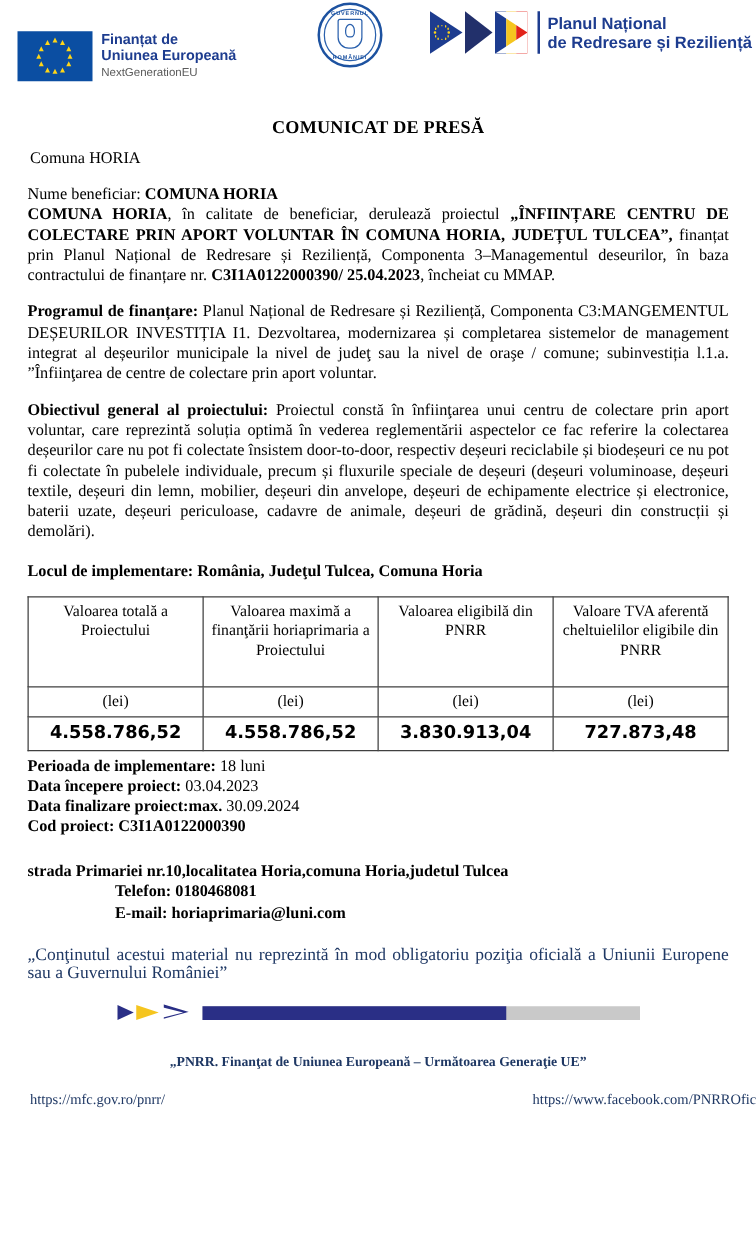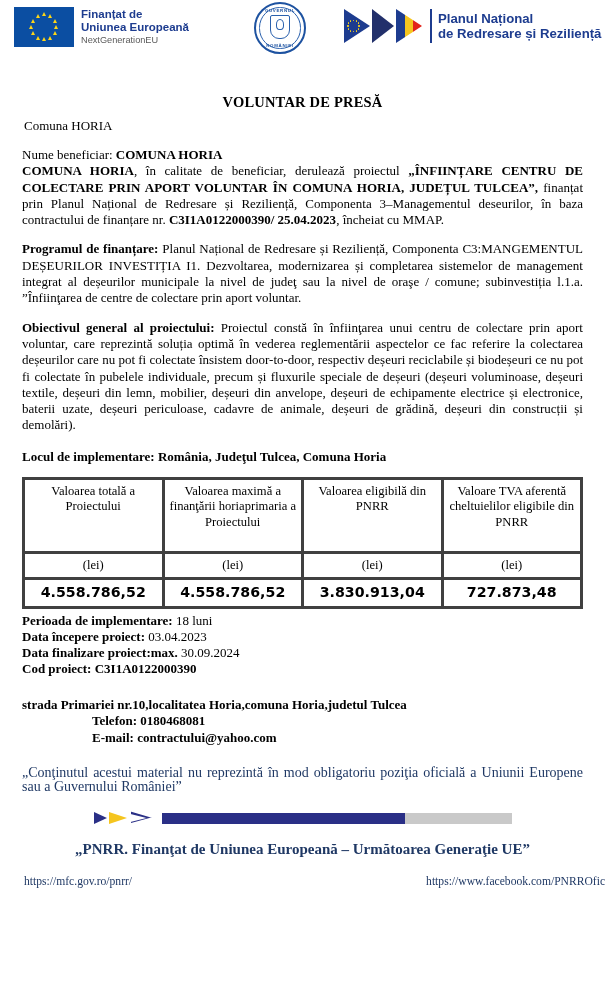--- a/index.html
+++ b/index.html
@@ -25,21 +25,21 @@
 
   
   .logo-strip {
     position: relative;
     height: 62px;
     padding: 6px 0 0 0;
   }
   .logo-eu {
     position: absolute;
     left: 14px;
-    top: 7px;
+    top: 25px;
     display: flex;
     align-items: flex-start;
     gap: 7px;
   }
   .eu-flag {
     width: 60px;
     height: 40px;
     background: #0b4ea2;
     position: relative;
     flex: none;
@@ -264,21 +264,21 @@
   }
 
   
   table.vals {
     width: 561px;
     margin: 12px auto 0 auto;
     border-collapse: collapse;
     table-layout: fixed;
   }
   table.vals td {
-    border: 3px solid #404040;
+    border: 1px solid #404040;
     text-align: center;
     vertical-align: top;
     font-size: 12.6px;
     line-height: 15.4px;
     padding: 4px 3px 3px 3px;
   }
   table.vals tr.head td { height: 64px; }
   table.vals tr.unit td {
     vertical-align: middle;
     height: 19px;
@@ -365,23 +365,23 @@
     width: 0; height: 0;
     border-top: 6.5px solid transparent;
     border-bottom: 6.5px solid transparent;
     border-left: 22px solid #2a2f86;
     clip-path: polygon(0 0, 22px 6.5px, 0 13px, 0 10.5px, 16px 6.5px, 0 2.5px);
   }
 
   .pnrr-slogan {
     text-align: center;
     font-weight: bold;
-    font-size: 15px;
+    font-size: 11px;
     color: #1f3864;
-    margin-top: 16px;
+    margin-top: 27px;
   }
 
   .links {
     margin-top: 17px;
     display: flex;
     font-size: 11.6px;
     color: #1f3864;
   }
   .link-left  { margin-left: 2px; }
   .link-right { margin-left: 294px; }
@@ -453,21 +453,21 @@
       <div class="pnrr-bar"></div>
       <div>
         <div class="pnrr-text-l1">Planul Național</div>
         <div class="pnrr-text-l2">de Redresare și Reziliență</div>
       </div>
     </div>
   </div>
 
   <div class="doc">
 
-    <div class="h-comunicat">VOLUNTAR DE PRESĂ</div>
+    <div class="h-comunicat">COMUNICAT DE PRESĂ</div>
     <div class="comuna-line">Comuna HORIA</div>
 
 
 
     <div class="para nojust">
       <span>Nume beneficiar:</span>
       <b>COMUNA HORIA</b>
     </div>
 
     <div class="para tight"><b>COMUNA HORIA</b><span>, în calitate de beneficiar, derulează proiectul </span><b>„ÎNFIINȚARE CENTRU DE COLECTARE PRIN APORT VOLUNTAR ÎN COMUNA HORIA, JUDEȚUL TULCEA”,</b><span> finanțat prin Planul Național de Redresare și Reziliență, Componenta 3–Managementul deseurilor, în baza contractului de finanțare nr. </span><b>C3I1A0122000390/ 25.04.2023</b><span>, încheiat cu MMAP.</span></div>
@@ -507,21 +507,21 @@
     <div class="facts">
       <div><b>Perioada de implementare:</b><span> 18 luni</span></div>
       <div><b>Data începere proiect:</b><span> 03.04.2023</span></div>
       <div><b>Data finalizare proiect:max.</b><span> 30.09.2024</span></div>
       <div><b>Cod proiect: C3I1A0122000390</b><span></span></div>
     </div>
 
     <div class="contact">
       <div>strada Primariei nr.10,localitatea Horia,comuna Horia,judetul Tulcea</div>
       <div class="indent">Telefon: 0180468081</div>
-      <div class="indent">E-mail: contractului@yahoo.com</div>
+      <div class="indent">E-mail: horiaprimaria@luni.com</div>
     </div>
 
     <div class="disclaimer">„Conţinutul acestui material nu reprezintă în mod obligatoriu poziţia oficială a Uniunii Europene sau a Guvernului României”</div>
 
     <div class="progress-wrap">
       <div class="progress">
         <div class="arrow-a"></div>
         <div class="arrow-b"></div>
         <div class="arrow-c"></div>
         <div class="pbar-grey"></div>

